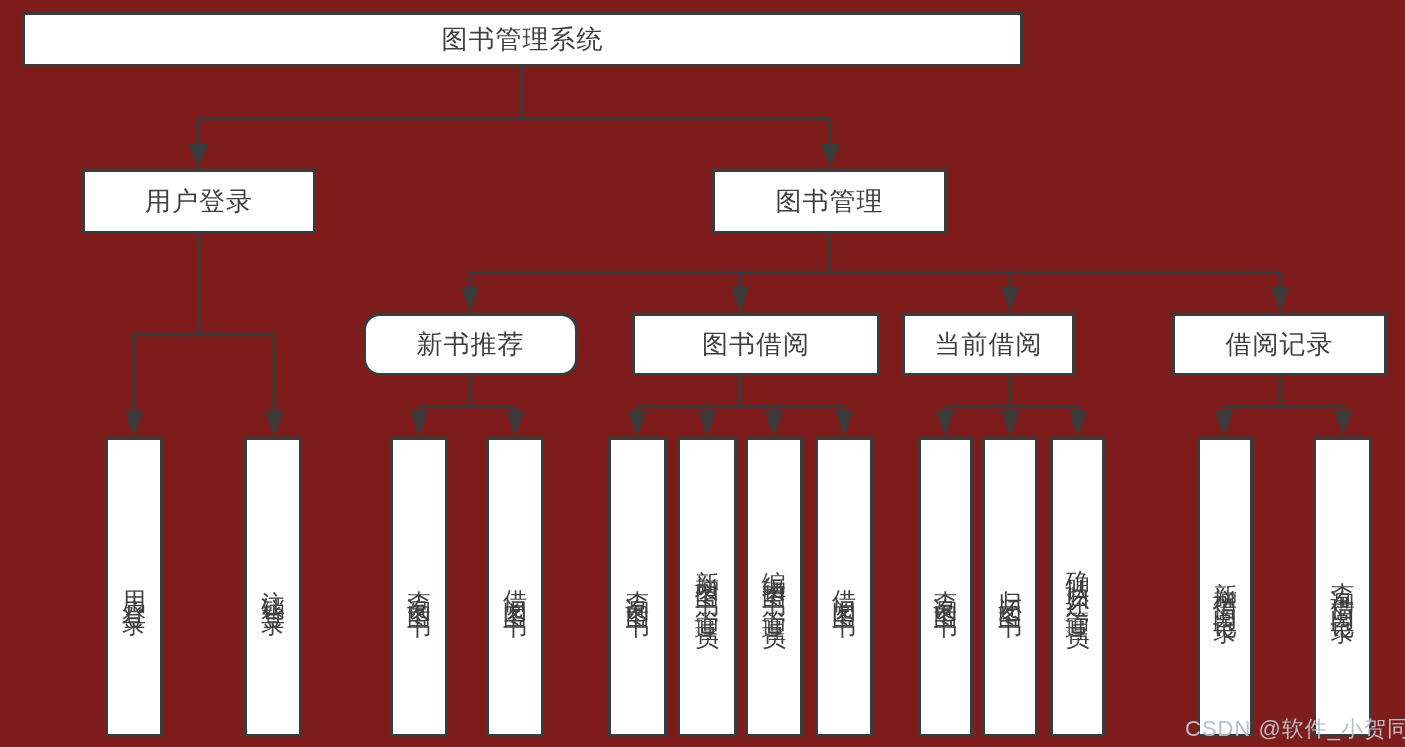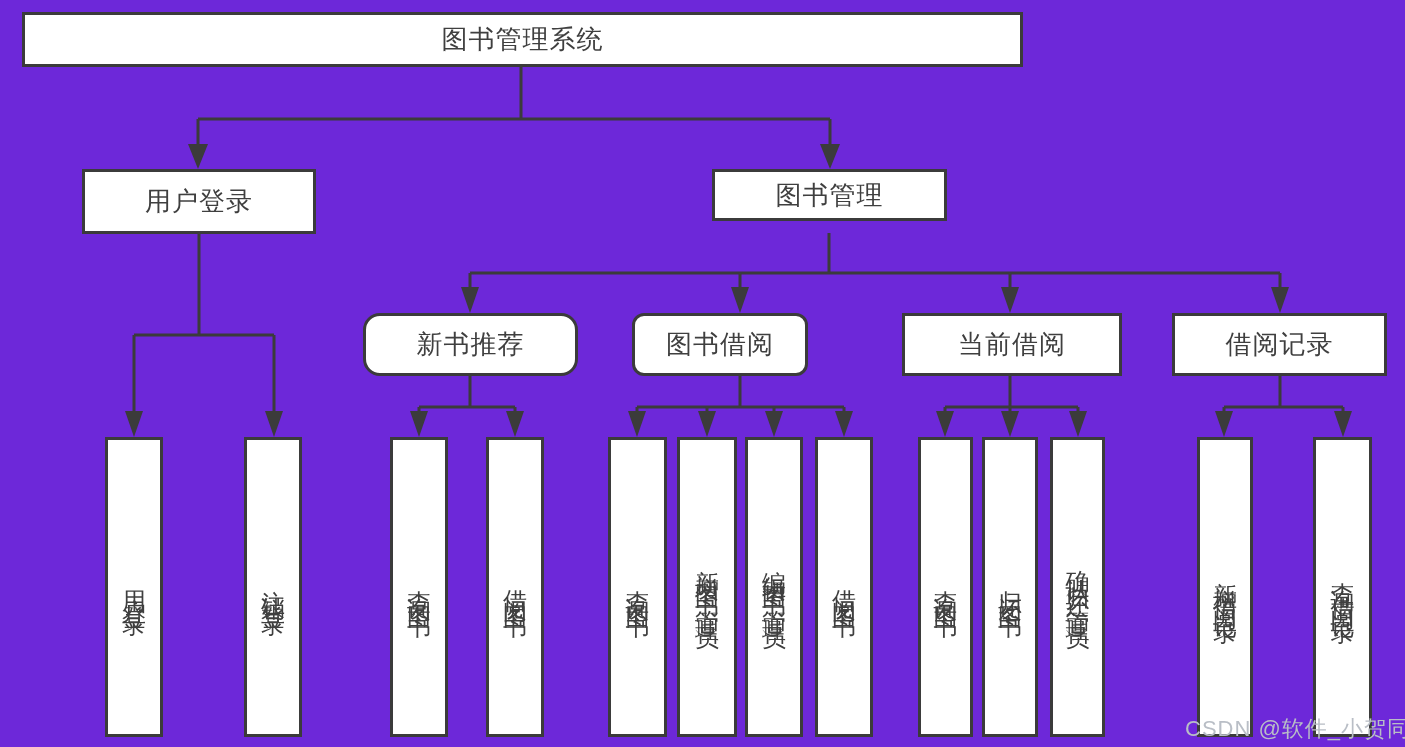--- a/index.html
+++ b/index.html
@@ -1,17 +1,17 @@
 <!DOCTYPE html>
 <html><head>
 <meta charset="utf-8">
 <style>
   html,body{margin:0;padding:0;background:#ffffff;}
   body{font-family:"Liberation Sans","DejaVu Sans",sans-serif;}
-  .stage{position:relative;width:1405px;height:747px;background:#6d28d9;overflow:hidden;}
+  .stage{position:relative;width:1405px;height:747px;background:#7f1d1d;overflow:hidden;}
   .lines{position:absolute;left:0;top:0;width:1405px;height:747px;display:block;}
   .node{
     position:absolute;
     box-sizing:border-box;
     border:3px solid #3b3b3b;
     background:#ffffff;
     display:flex;
     align-items:center;
     justify-content:center;
     color:#3f3f3f;
@@ -115,25 +115,25 @@
       <line x1="1224" y1="407" x2="1224" y2="413"></line>
       <line x1="1343" y1="407" x2="1343" y2="413"></line>
     </g>
     <path stroke="none" d="M1215,411 L1233,411 L1224,437 Z"></path>
     <path stroke="none" d="M1334,411 L1352,411 L1343,437 Z"></path>
   </svg>
 
   <div class="node" style="left:22px;top:12px;width:1001px;height:55px;">图书管理系统</div>
 
   <div class="node" style="left:82px;top:169px;width:234px;height:65px;">用户登录</div>
-  <div class="node" style="left:712px;top:169px;width:235px;height:52px;">图书管理</div>
+  <div class="node" style="left:712px;top:169px;width:235px;height:65px;">图书管理</div>
 
   <div class="node" style="left:363px;top:313px;width:215px;height:63px;border-radius:17px;">新书推荐</div>
-  <div class="node" style="left:632px;top:313px;width:176px;height:63px;border-radius:12px;">图书借阅</div>
-  <div class="node" style="left:902px;top:313px;width:220px;height:63px;">当前借阅</div>
+  <div class="node" style="left:632px;top:313px;width:248px;height:63px;">图书借阅</div>
+  <div class="node" style="left:902px;top:313px;width:173px;height:63px;">当前借阅</div>
   <div class="node" style="left:1172px;top:313px;width:215px;height:63px;">借阅记录</div>
 
   <div class="node leaf" style="left:105px;top:437px;width:58px;height:300px;">用户登录</div>
   <div class="node leaf" style="left:244px;top:437px;width:58px;height:300px;">注销登录</div>
 
   <div class="node leaf" style="left:390px;top:437px;width:58px;height:300px;">查询图书</div>
   <div class="node leaf" style="left:486px;top:437px;width:58px;height:300px;">借阅图书</div>
 
   <div class="node leaf" style="left:608px;top:437px;width:59px;height:300px;">查询图书</div>
   <div class="node leaf" style="left:677px;top:437px;width:60px;height:300px;">新增图书（管理员）</div>

